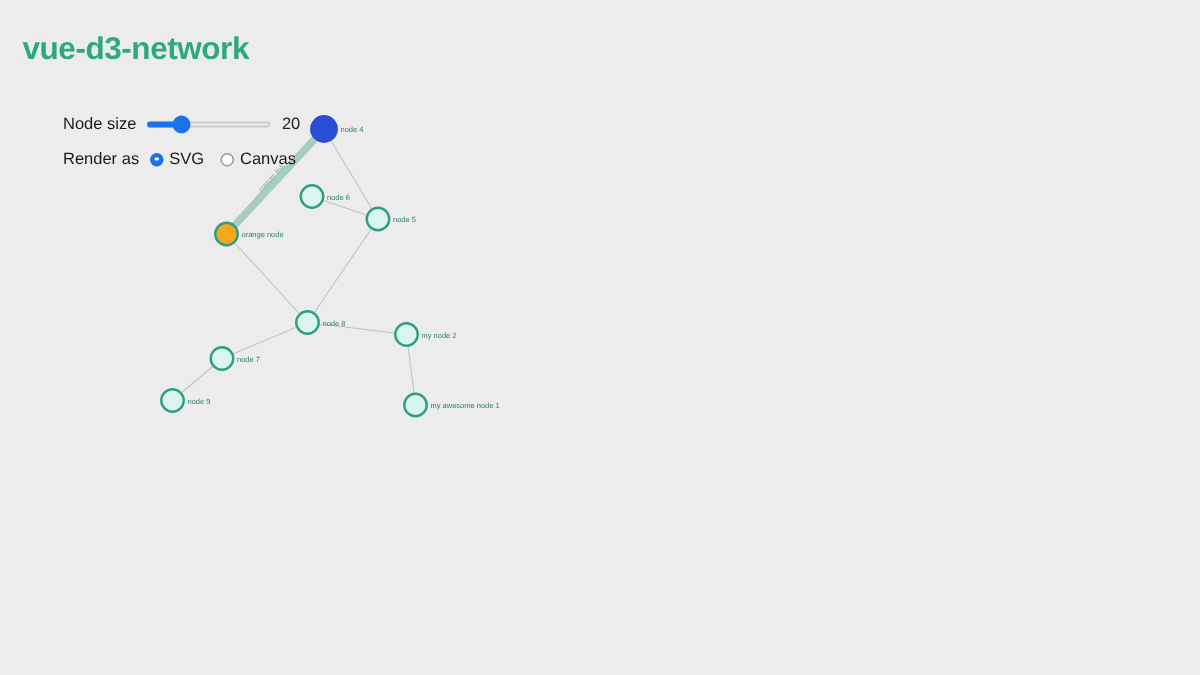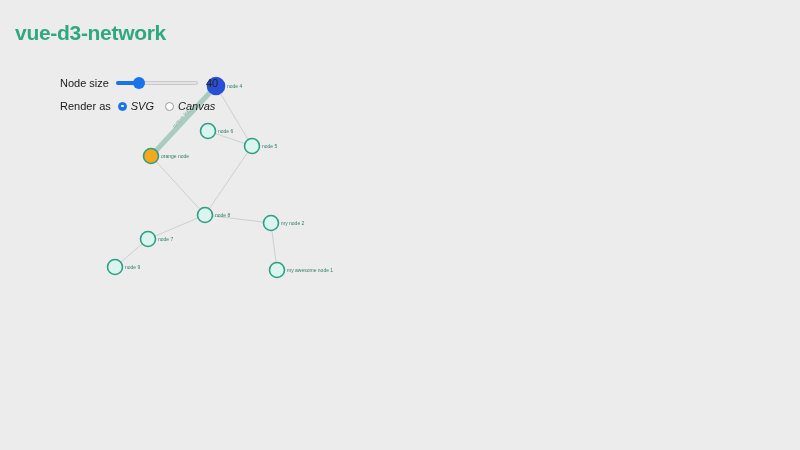--- a/index.html
+++ b/index.html
@@ -19,21 +19,21 @@
     left: 15px;
     top: 20px;
     font-size: 21px;
     font-weight: bold;
     color: #2fa87e;
     letter-spacing: -0.3px;
     line-height: 26px;
   }
   #controls {
     position: absolute;
-    left: 60px;
+    left: 42px;
     top: 74px;
     width: 200px;
     z-index: 5;
   }
   .ctrl-row {
     display: flex;
     align-items: center;
     height: 18px;
     margin-bottom: 5px;
     font-size: 11px;
@@ -84,21 +84,20 @@
     background: #1a73e8;
   }
   .slider-value {
     font-size: 11px;
     color: #222;
   }
   
   .radio-group {
     display: flex;
     align-items: center;
-    font-style: italic;
   }
   .radio-item {
     display: flex;
     align-items: center;
     margin-right: 11px;
   }
   .radio-dot {
     width: 9px;
     height: 9px;
     border-radius: 50%;
@@ -191,21 +190,21 @@
 
 <div id="controls">
 
   <div class="ctrl-row">
     <span class="ctrl-label">Node size</span>
     <span class="slider-wrap">
       <span class="slider-track"></span>
       <span class="slider-fill" style="background: rgb(26, 115, 232);"></span>
       <span class="slider-thumb" style="background: rgb(26, 115, 232);"></span>
     </span>
-    <span class="slider-value">40</span>
+    <span class="slider-value">20</span>
   </div>
 
   <div class="ctrl-row">
     <span class="ctrl-label">Render as</span>
     <span class="radio-group">
       <span class="radio-item">
         <span class="radio-dot checked"></span>
         <span class="radio-text">SVG</span>
       </span>
       <span class="radio-item">

